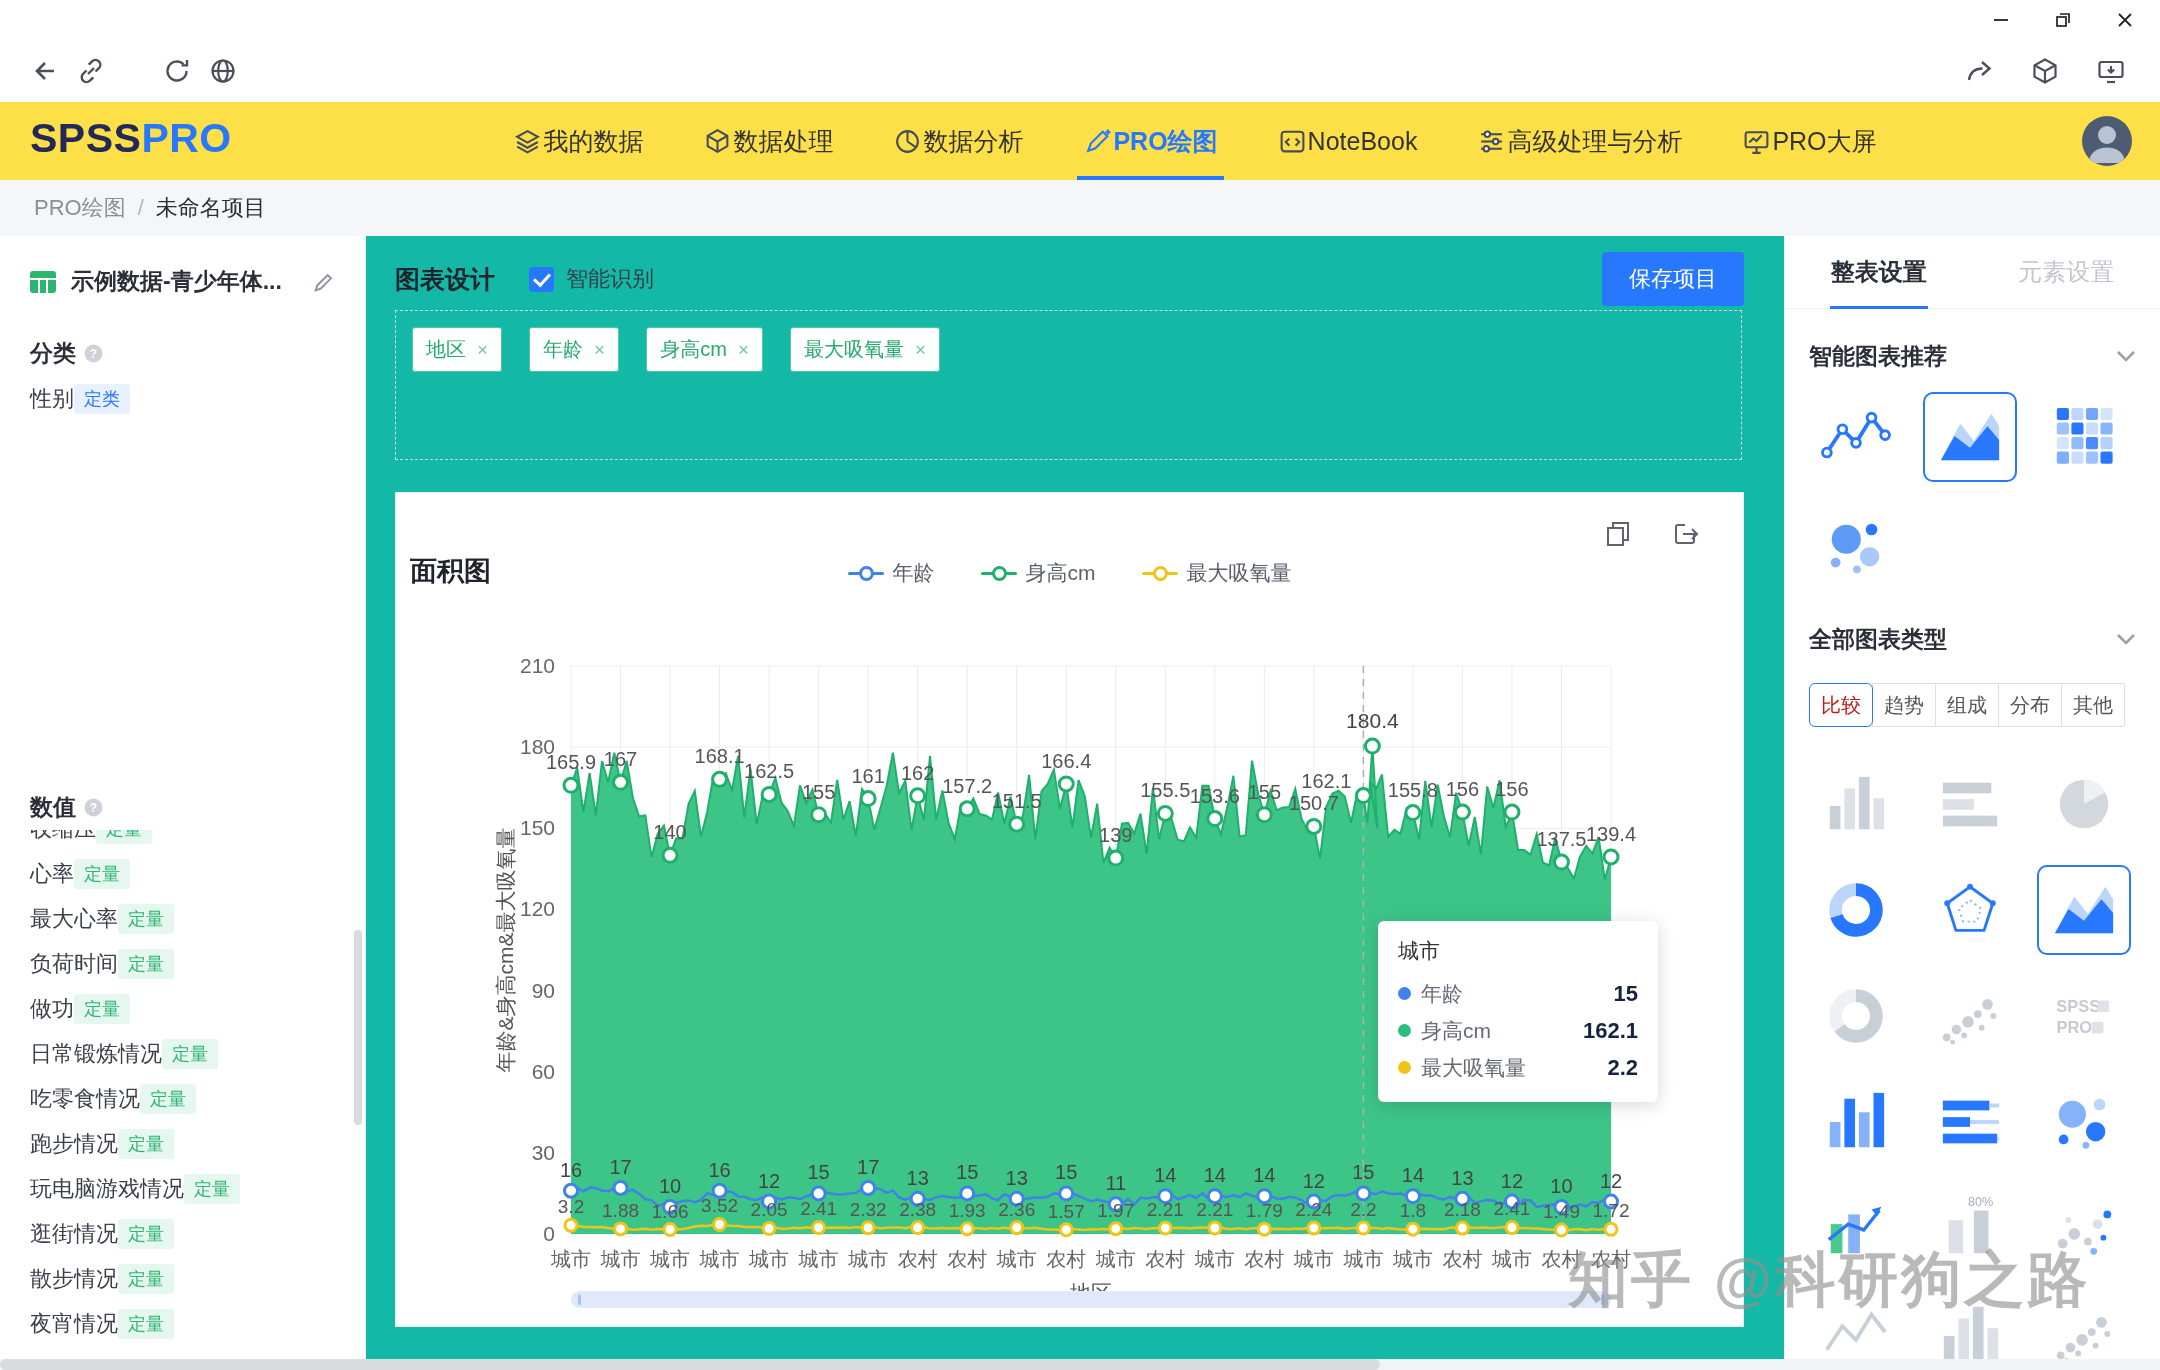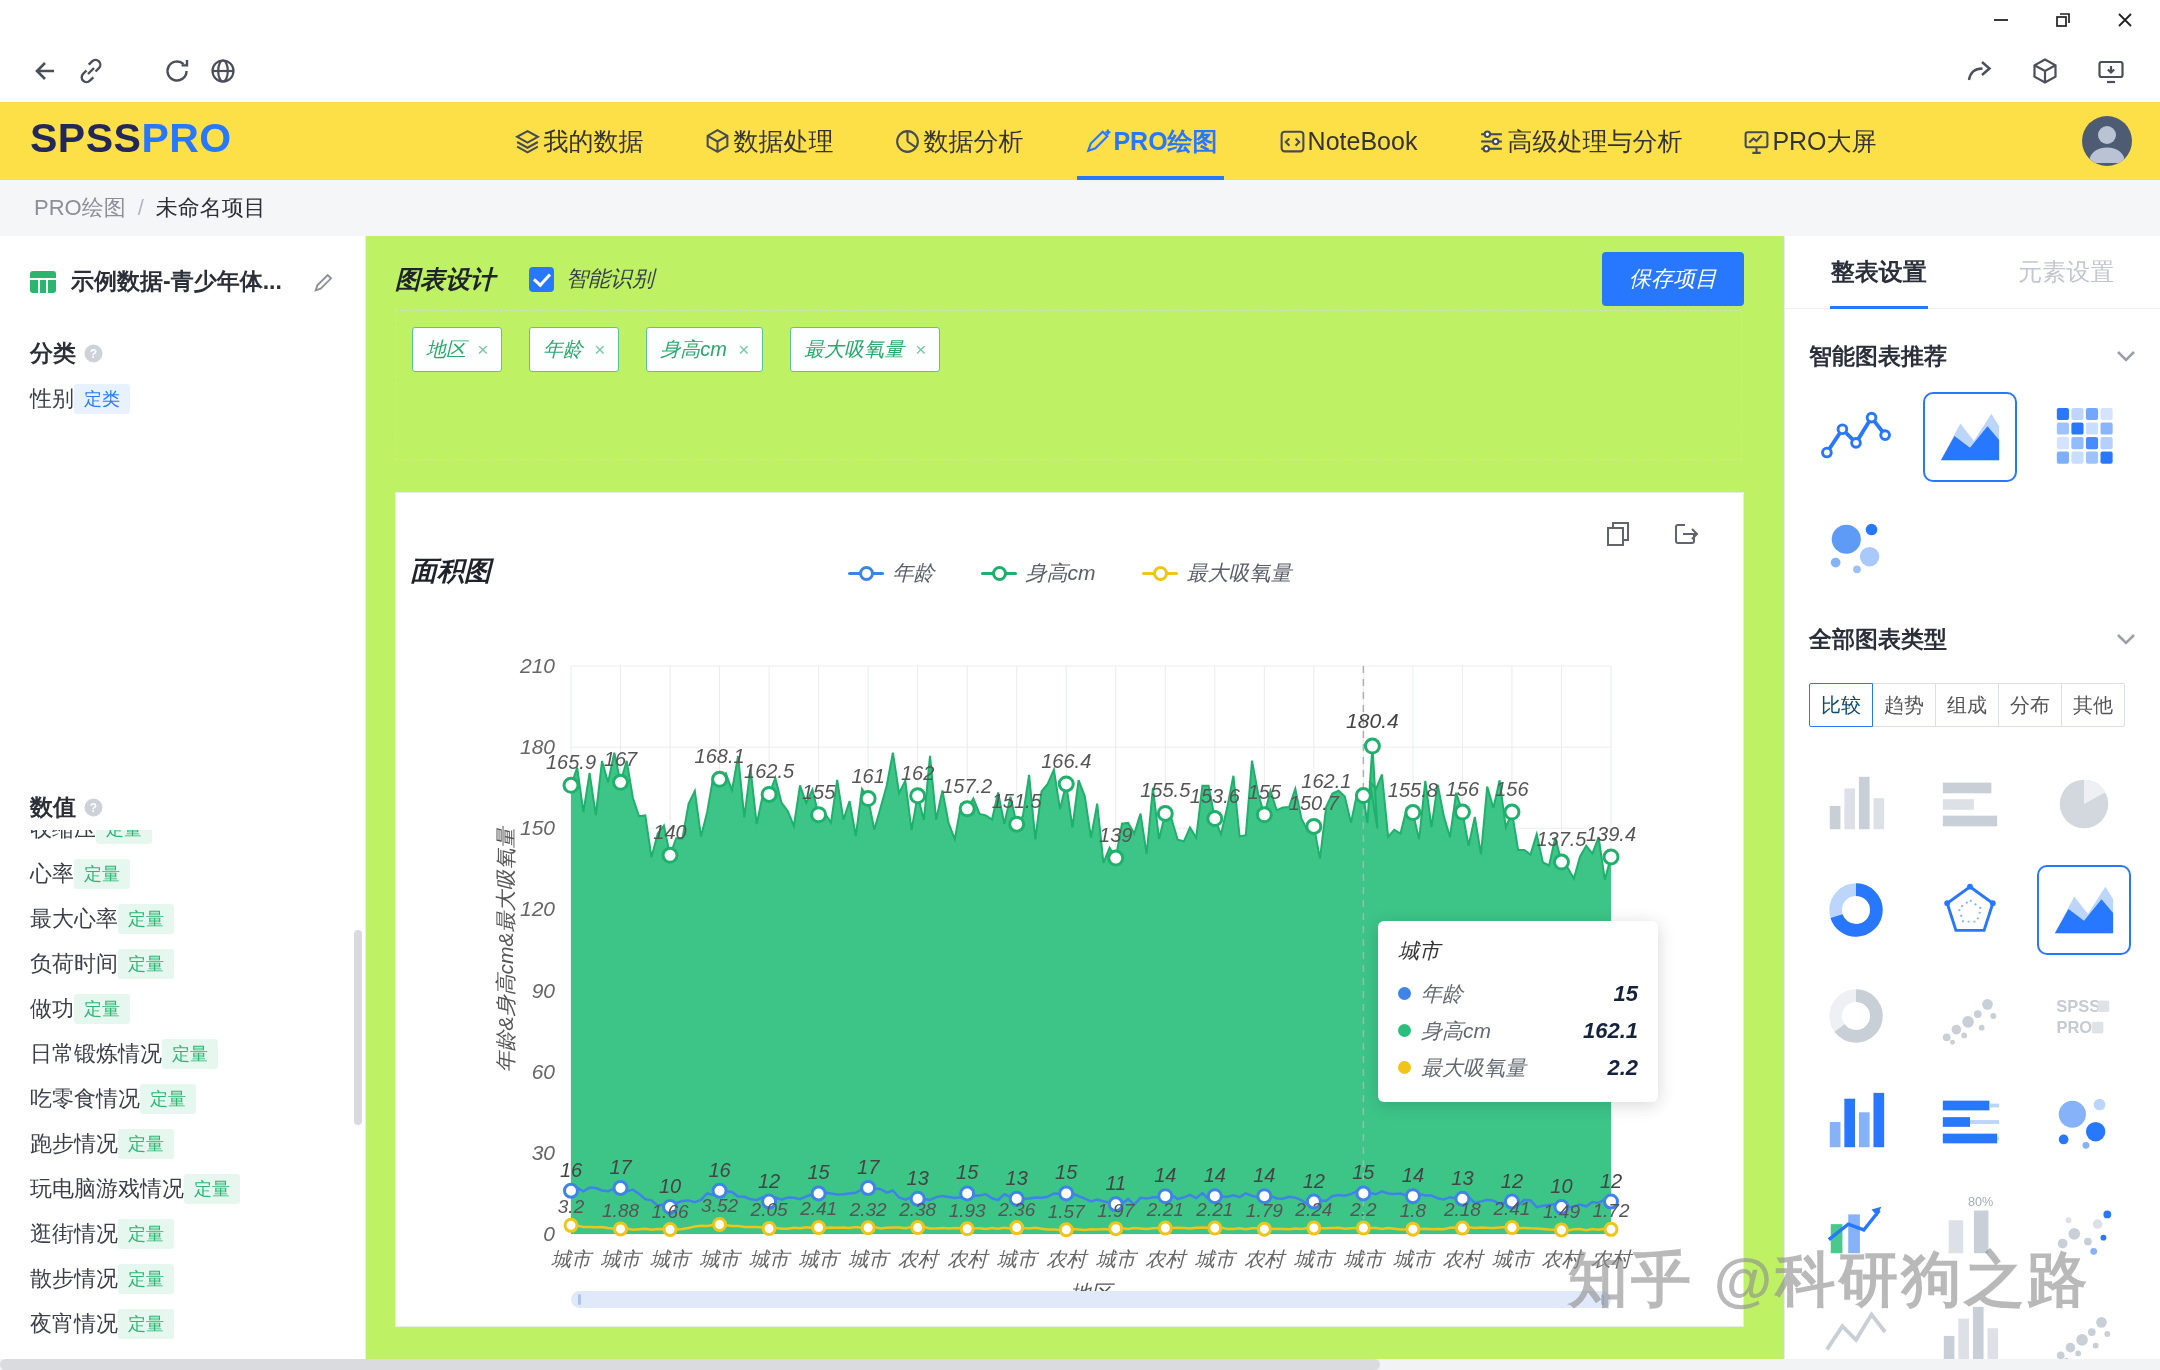--- a/index.html
+++ b/index.html
@@ -43,21 +43,21 @@
   .help-icon{cursor:pointer;}
   .cat-list{position:absolute;left:0;right:0;top:140px;}
   .num-list{position:absolute;left:0;right:0;top:594px;bottom:0;overflow:hidden;}
   .field-item{height:45px;display:flex;align-items:center;justify-content:flex-start;padding:0 32px 0 30px;font-size:22px;color:#3a3f49;cursor:pointer;}
   .field-item.clipped{margin-top:-24px;}
   .badge{font-size:18px;line-height:1;padding:6px 10px;border-radius:3px;flex:none;}
   .badge.num{background:#e6f7ef;color:#2bb673;}
   .badge.cat{background:#e8f1ff;color:#2878ff;}
   .side-scroll{position:absolute;right:3px;top:694px;width:8px;height:195px;background:#d8dadf;border-radius:4px;cursor:pointer;}
   
-  .main{position:absolute;left:366px;right:376px;top:0;bottom:0;background:#bef264;font-style:italic;}
+  .main{position:absolute;left:366px;right:376px;top:0;bottom:0;background:#14b8a6;}
   .design-row{position:absolute;left:29px;top:16px;width:1349px;display:flex;align-items:center;}
   .design-title{font-size:25px;font-weight:700;color:#1f232b;}
   .cb{width:25px;height:25px;border-radius:4px;background:#2878ff;margin-left:34px;position:relative;cursor:pointer;flex:none;}
   .cb::after{content:"";position:absolute;left:8px;top:3px;width:7px;height:13px;border:solid #fff;border-width:0 3px 3px 0;transform:rotate(42deg);}
   .cb-label{font-size:22px;color:#3a3f49;margin-left:12px;}
   .save-btn{margin-left:auto;background:#2878ff;color:#fff;font-size:22px;padding:12px 27px;border-radius:4px;cursor:pointer;}
   .tags-box{position:absolute;left:29px;top:74px;width:1347px;height:150px;border:1px dashed #d4d7dc;box-sizing:border-box;padding:16px 0 0 16px;}
   .tag{display:inline-flex;align-items:center;gap:11px;border:1px solid #57c697;color:#2aa96e;background:#fdfffe;font-size:20px;padding:8px 13px;border-radius:3px;margin-right:27px;cursor:pointer;}
   .tag-close{color:#79c8a5;font-size:19px;cursor:pointer;line-height:1;}
   
@@ -89,21 +89,21 @@
   .rp-section-h{display:flex;justify-content:space-between;align-items:center;margin:32px 24px 0;font-size:23px;font-weight:700;color:#2a2f3a;cursor:pointer;}
   .chev{color:#9aa0a8;}
   .thumbs{display:flex;flex-wrap:wrap;gap:20px;margin:20px 24px 0;}
   .thumb{width:94px;height:90px;border-radius:10px;display:flex;align-items:center;justify-content:center;border:2px solid transparent;box-sizing:border-box;cursor:pointer;background:#fff;}
   .thumb.selected{border-color:#2878ff;}
   .filter-tabs{display:flex;margin:28px 24px 0;}
   .ftab{width:64px;height:44px;border:1px solid #dcdfe3;margin-left:-1px;display:flex;align-items:center;justify-content:center;
         font-size:20px;color:#555;background:#fff;cursor:pointer;position:relative;box-sizing:border-box;}
   .ftab:first-child{margin-left:0;border-radius:2px 0 0 2px;}
   .ftab:last-child{border-radius:0 2px 2px 0;}
-  .ftab.active{border-color:#2878ff;color:#0c4a6e;z-index:1;}
+  .ftab.active{border-color:#2878ff;color:#b91c1c;z-index:1;border-radius:6px;}
   .type-grid{display:flex;flex-wrap:wrap;gap:16px 20px;margin:32px 24px 0;}
   
   .watermark{position:absolute;left:1568px;top:1240px;font-size:60px;font-weight:700;color:#8f8f8f;opacity:.62;z-index:6;letter-spacing:3px;white-space:nowrap;}
   .page-scrollbar{position:absolute;left:0;right:0;bottom:0;height:11px;background:#f2f3f5;z-index:7;}
   .page-scroll-thumb{position:absolute;left:0;top:0;height:11px;width:1380px;background:#d9dbde;border-radius:6px;cursor:pointer;}
 </style>
 </head>
 <body>
 
 <div class="titlebar">

